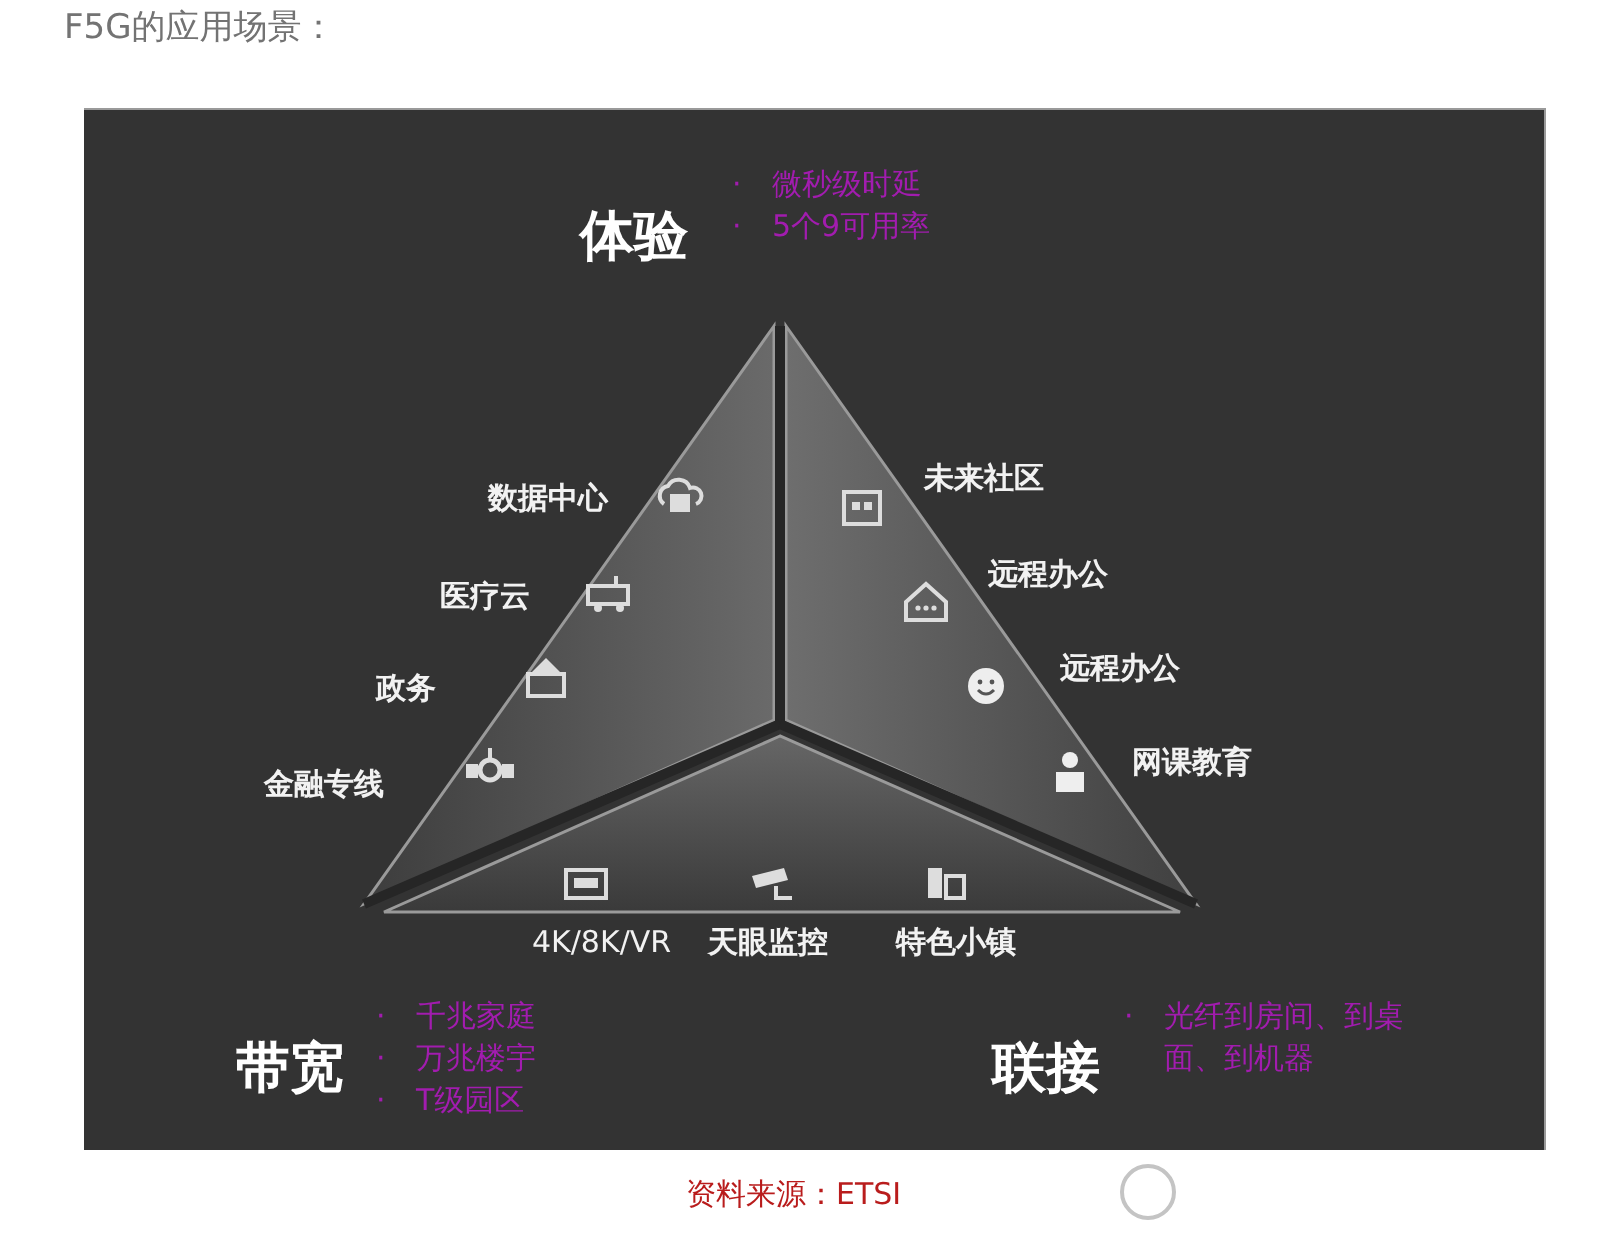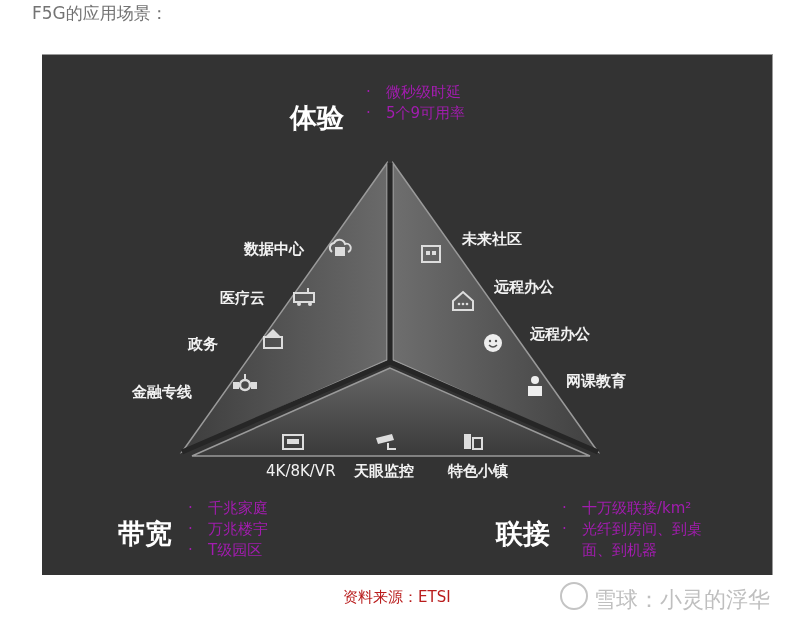--- a/index.html
+++ b/index.html
@@ -59,21 +59,20 @@
 
 <div class="big" style="left:118px;top:516px;">带宽</div>
 <div class="bul" style="left:188px;top:498px;">
   <span class="row"><span class="dot">·</span><span>千兆家庭</span></span>
   <span class="row"><span class="dot">·</span><span>万兆楼宇</span></span>
   <span class="row"><span class="dot">·</span><span>T级园区</span></span>
 </div>
 
 <div class="big" style="left:496px;top:516px;">联接</div>
 <div class="bul" style="left:562px;top:498px;">
-  <span class="row"><span class="dot">·</span><span>十万级联接/km²</span></span>
   <span class="row"><span class="dot">·</span><span>光纤到房间、到桌</span></span>
   <span class="row cont">面、到机器</span>
 </div>
 
 <div class="label" style="left:244px;top:240px;">数据中心</div>
 <div class="label" style="left:220px;top:289px;">医疗云</div>
 <div class="label" style="left:188px;top:335px;text-align:center;">政务</div>
 <div class="label" style="left:132px;top:383px;">金融专线</div>
 
 <svg class="icon" style="left:327px;top:236px;" viewBox="0 0 26 24">
@@ -136,14 +135,14 @@
   <path d="M2 8 L18 4 L20 10 L4 14 Z" fill="#ddd"></path>
   <path d="M14 13 V19 H22" fill="none" stroke="#ddd" stroke-width="2"></path>
 </svg>
 <svg class="icon" style="left:460px;top:428px;" viewBox="0 0 26 24">
   <rect x="4" y="6" width="7" height="15" fill="#ddd"></rect>
   <rect x="13" y="10" width="9" height="11" fill="none" stroke="#ddd" stroke-width="2"></rect>
 </svg>
 
 <div class="caption">资料来源：ETSI</div>
 <div class="wm">
-  <span class="logo"></span><span>雪球：小灵的浮华</span>
+  <span class="logo"></span>
 </div>
 
 </body></html>

